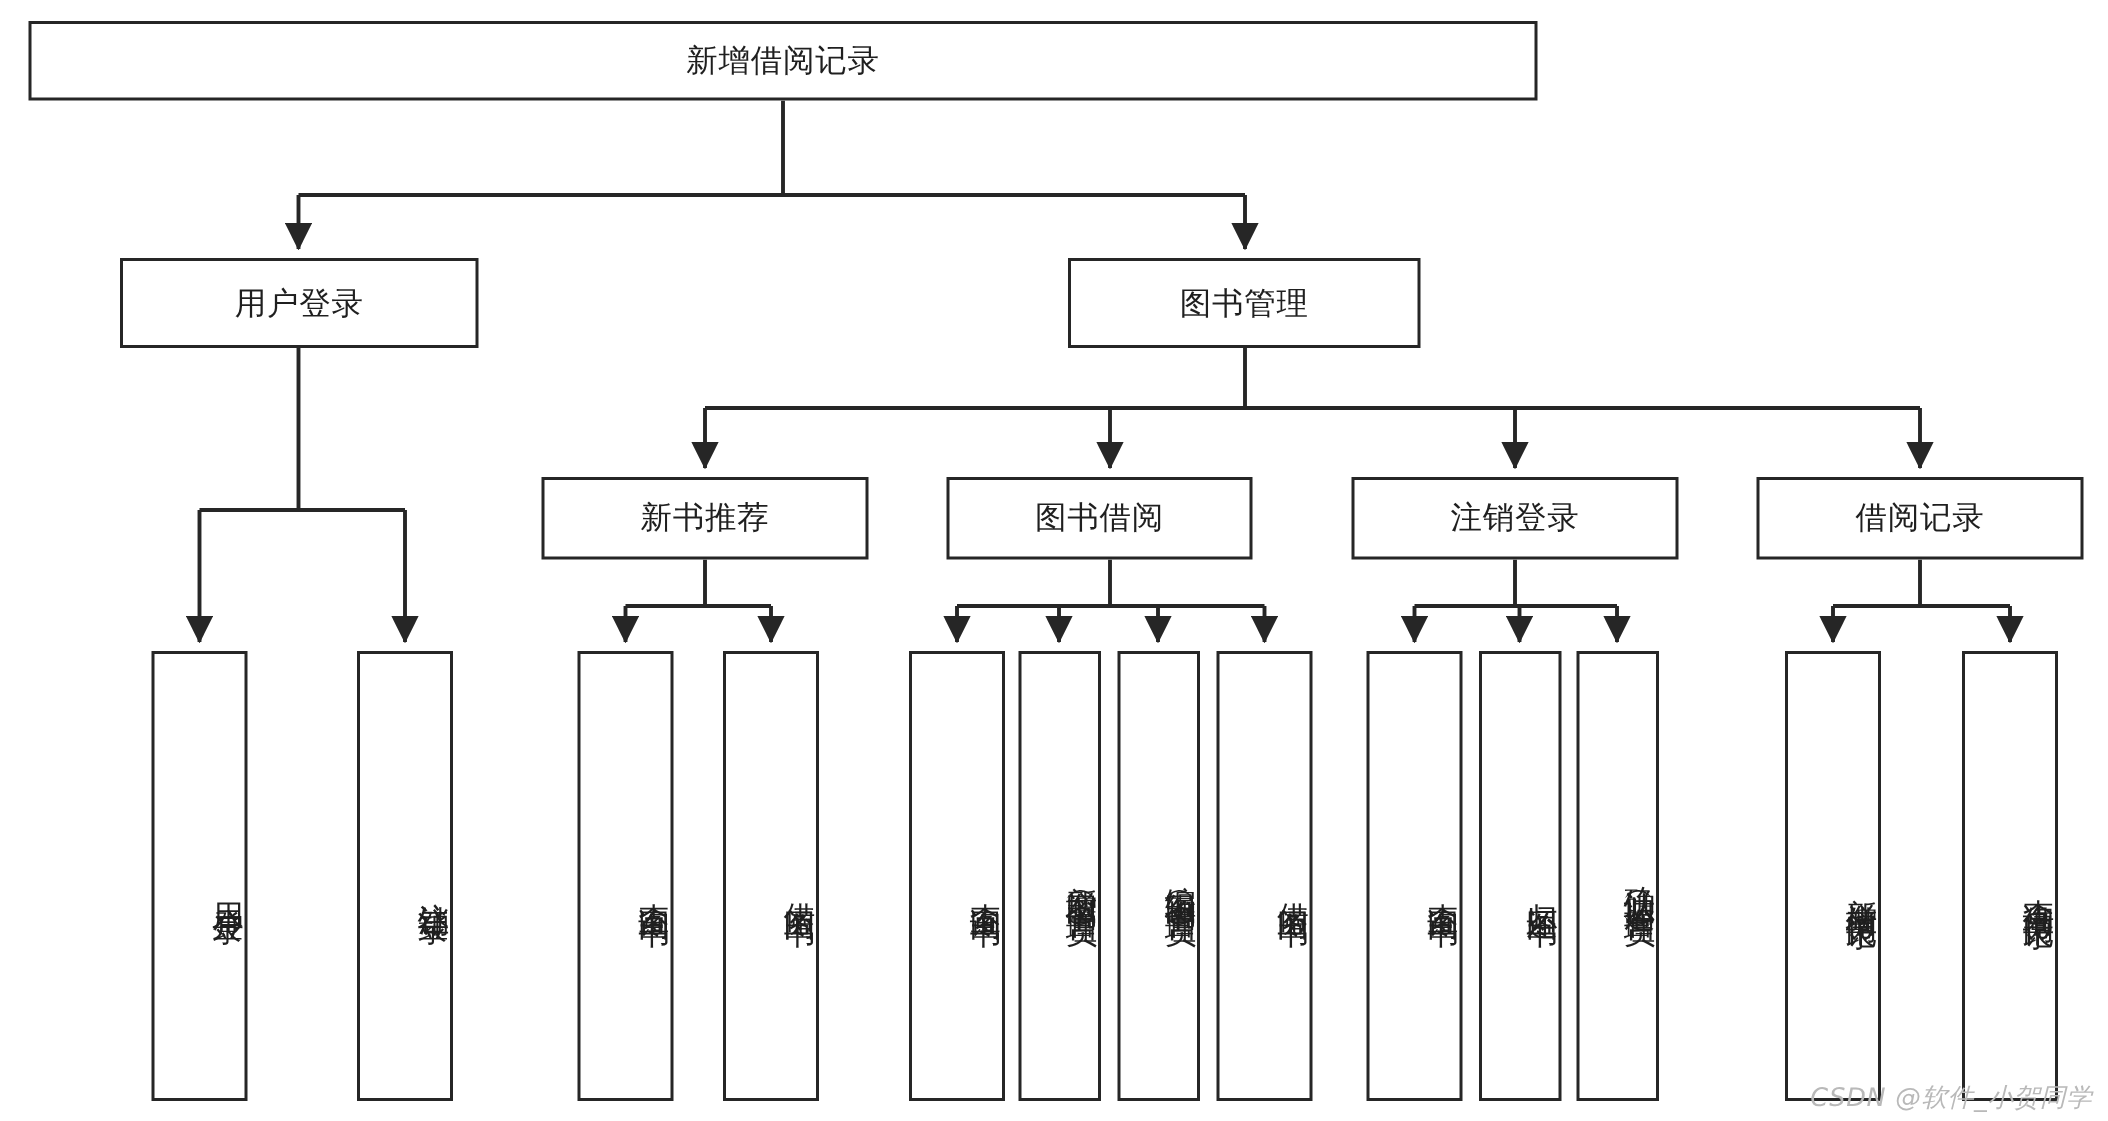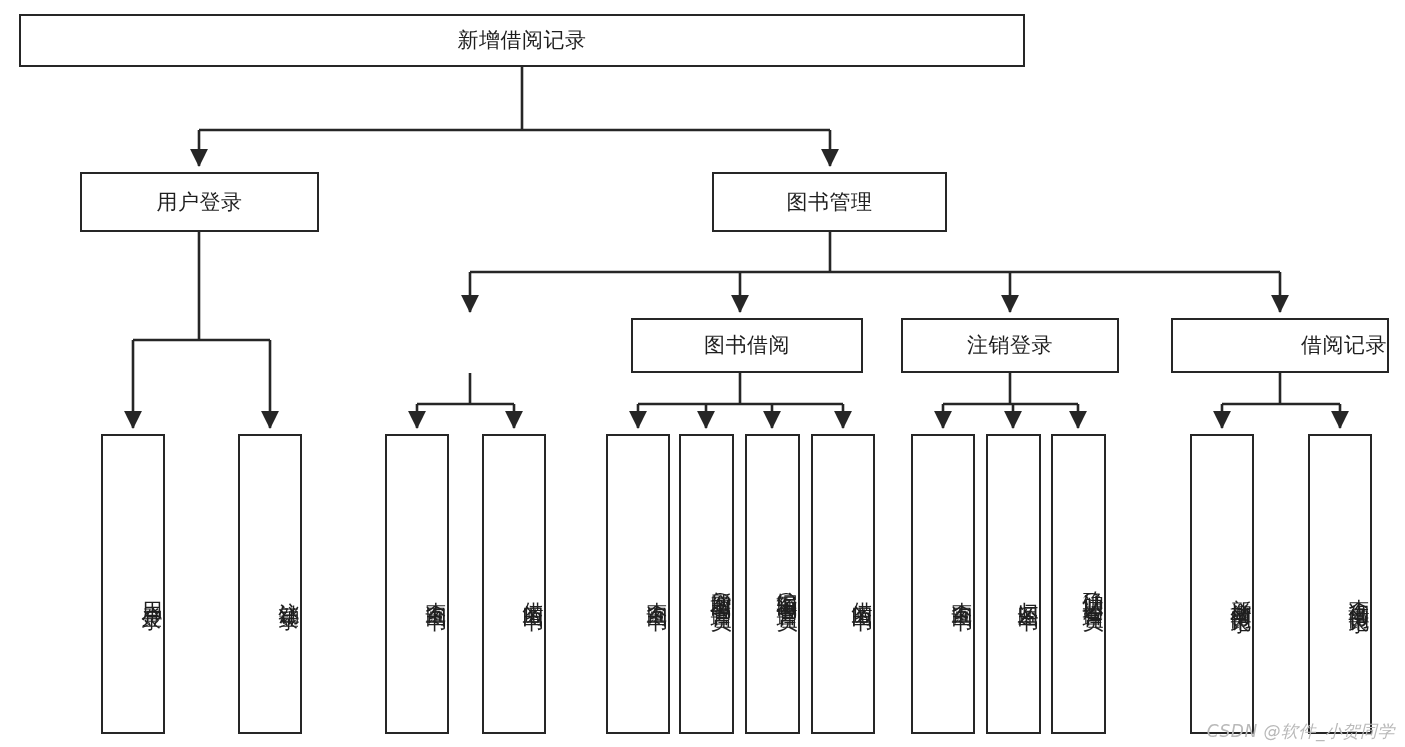--- a/index.html
+++ b/index.html
@@ -125,27 +125,30 @@
     <span class="label">新增借阅记录</span>
   </div>
 
   <div class="node horiz" style="left:80px; top:172px; width:239px; height:60px;">
     <span class="label">用户登录</span>
   </div>
   <div class="node horiz" style="left:712px; top:172px; width:235px; height:60px;">
     <span class="label">图书管理</span>
   </div>
 
-  <div class="node horiz" style="left:631px; top:318px; width:232px; height:55px;">
+  <div class="node horiz" style="left:361px; top:318px; width:218px; height:55px;">
+    <span class="label">新书推荐</span>
+  </div>
+  <div class="node horiz" style="left:631px; top:318px; width:204px; height:55px;">
     <span class="label">图书借阅</span>
   </div>
   <div class="node horiz" style="left:901px; top:318px; width:218px; height:55px;">
     <span class="label">注销登录</span>
   </div>
-  <div class="node horiz" style="left:1171px; top:318px; width:218px; height:55px;justify-content:flex-end;">
+  <div class="node horiz" style="left:1171px; top:318px; width:218px; height:55px;">
     <span class="label">借阅记录</span>
   </div>
 
   <div class="node vert" style="left:101px; top:434px; width:64px; height:300px;">
     <span class="label">用户登录</span>
   </div>
   <div class="node vert" style="left:238px; top:434px; width:64px; height:300px;">
     <span class="label">注销登录</span>
   </div>
 

